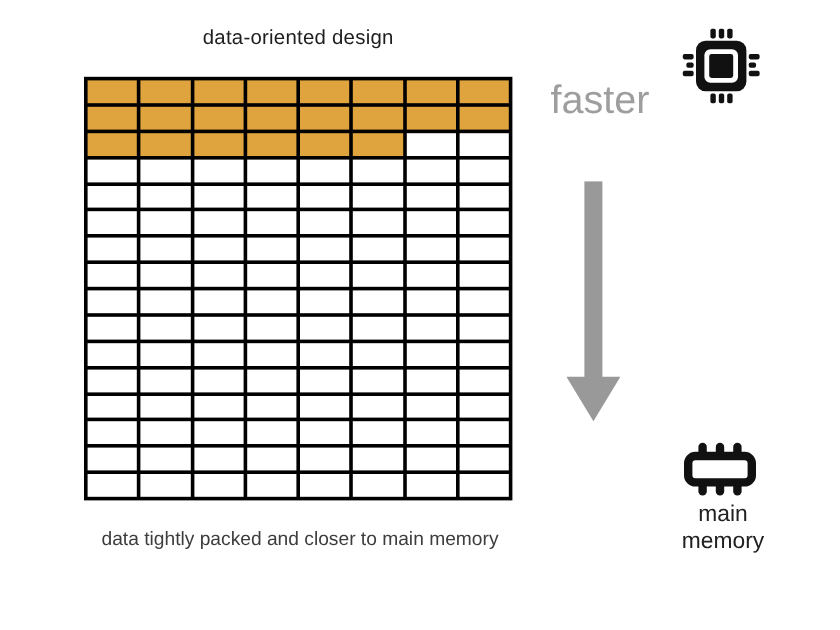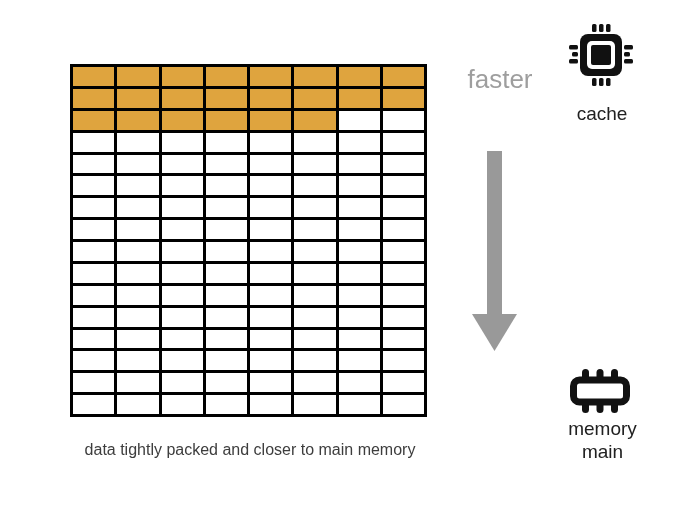--- a/index.html
+++ b/index.html
@@ -36,21 +36,21 @@
     left: 50px; top: 441px; width: 400px;
     text-align: center;
     font-size: 16px;
     font-weight: 400;
     color: #3d3d3d;
   }
   .speed-label {
     position: absolute;
     width: 100px;
     text-align: center;
-    font-size: 26px;
+    font-size: 33px;
     font-weight: 300;
     color: #9e9e9e;
   }
   .speed-label.fast { left: 450px; top: 64px; }
   .speed-label.slow { left: 452px; top: 384px; }
   .arrow-down { position: absolute; left: 472px; top: 151px; }
   .cpu-icon { position: absolute; left: 566px; top: 21px; }
   .cpu-label {
     position: absolute;
     left: 552px; top: 102px; width: 100px;
@@ -69,20 +69,21 @@
     line-height: 23px;
     font-weight: 400;
     color: #212121;
   }
 </style>
 </head>
 <body>
 
 <div class="canvas">
 
+  <div class="diagram-title">data-oriented design</div>
 
   <div class="memory-grid" style="grid-template-columns: repeat(8, 1fr); background: rgb(0, 0, 0);">
       <div class="cell" style="background: rgb(223, 164, 62);"></div>
       <div class="cell" style="background: rgb(223, 164, 62);"></div>
       <div class="cell" style="background: rgb(223, 164, 62);"></div>
       <div class="cell" style="background: rgb(223, 164, 62);"></div>
       <div class="cell" style="background: rgb(223, 164, 62);"></div>
       <div class="cell" style="background: rgb(223, 164, 62);"></div>
       <div class="cell" style="background: rgb(223, 164, 62);"></div>
       <div class="cell" style="background: rgb(223, 164, 62);"></div>
@@ -235,34 +236,33 @@
     <rect x="58" y="24" width="9" height="4.5" rx="1.5" fill="#111"></rect>
     <rect x="58" y="31" width="6" height="4.5" rx="1.5" fill="#111"></rect>
     <rect x="58" y="38" width="9" height="4.5" rx="1.5" fill="#111"></rect>
 
     <rect x="14" y="13" width="42" height="42" rx="8" fill="#111"></rect>
     <rect x="21" y="20" width="28" height="28" rx="5" fill="#fff"></rect>
     <rect x="25" y="24" width="20" height="20" rx="2" fill="#111"></rect>
   </svg>
 
   <div class="cpu-label">
-    <div>cache</div>
   </div>
 
   <svg class="memory-icon" width="60" height="48" viewBox="0 0 60 48">
 
     <rect x="12" y="2" width="7" height="16" rx="3.5" fill="#111"></rect>
     <rect x="26.5" y="2" width="7" height="16" rx="3.5" fill="#111"></rect>
     <rect x="41" y="2" width="7" height="16" rx="3.5" fill="#111"></rect>
 
     <rect x="12" y="30" width="7" height="16" rx="3.5" fill="#111"></rect>
     <rect x="26.5" y="30" width="7" height="16" rx="3.5" fill="#111"></rect>
     <rect x="41" y="30" width="7" height="16" rx="3.5" fill="#111"></rect>
 
     <rect x="3.5" y="13" width="53" height="22" rx="6" fill="#fff" stroke="#111" stroke-width="7"></rect>
   </svg>
 
   <div class="memory-label">
+    <div>main</div>
     <div>memory</div>
-    <div>main</div>
   </div>
 
 </div>
 
 </body></html>

